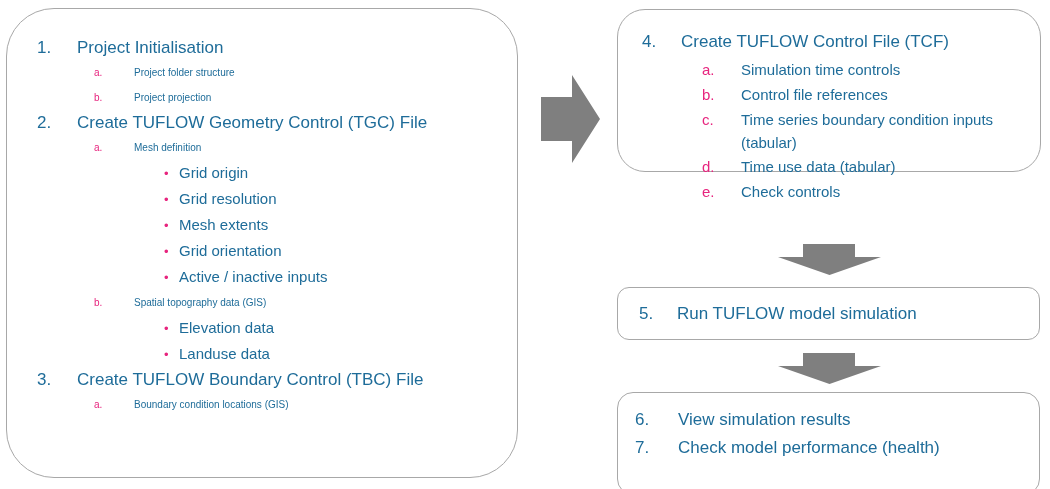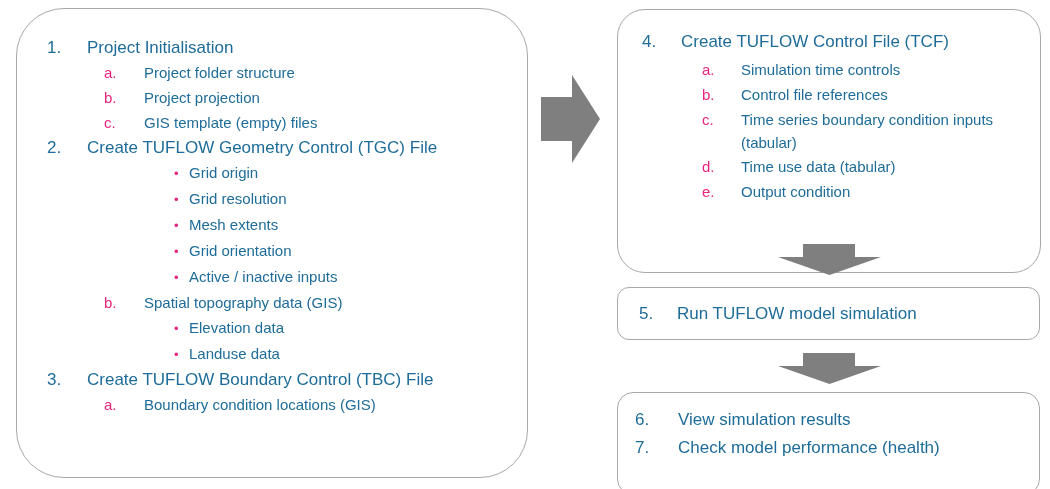--- a/index.html
+++ b/index.html
@@ -20,36 +20,36 @@
     overflow: hidden;
   }
   .panel {
     position: absolute;
     background: var(--background);
     border: 1px solid var(--box-border);
     color: var(--text-blue);
   }
   
   .panel-left {
-    left: 16px; top: 8px;
+    left: 6px; top: 8px;
     width: 512px; height: 470px;
     border-radius: 48px;
     padding: 26px 14px 0 30px;
   }
   .panel-left .row { line-height: 25px; white-space: nowrap; }
   .lvl1 { font-size: 17px; }
   .lvl1 .num { display: inline-block; width: 40px; }
-  .lvl2 { font-size: 15px; padding-left: 57px; }
+  .lvl2 { font-size: 10px; padding-left: 57px; }
   .lvl2 .mk { display: inline-block; width: 40px; color: var(--marker-pink); }
   .lvl3 { font-size: 15px; padding-left: 127px; }
   .lvl3 .dot { display: inline-block; width: 15px; color: var(--marker-pink); font-size: 13px; }
   
   .panel-tcf {
     left: 617px; top: 9px;
-    width: 424px; height: 264px;
+    width: 424px; height: 163px;
     border-radius: 28px;
     padding: 17px 10px 0 24px;
   }
   .panel-tcf .hrow { font-size: 17px; line-height: 30px; white-space: nowrap; }
   .panel-tcf .hrow .num { display: inline-block; width: 39px; }
   .panel-tcf .srow { font-size: 15px; padding-left: 60px; white-space: nowrap; }
   .panel-tcf .srow .mk { display: inline-block; width: 39px; color: var(--marker-pink); line-height: 25px; vertical-align: top; }
   .panel-tcf .lblblock { display: inline-block; vertical-align: top; }
   .panel-tcf .l1 { display: block; line-height: 25px; }
   .panel-tcf .l2 { display: block; line-height: 22px; }
@@ -87,25 +87,25 @@
   <div class="panel panel-left">
     <div class="row lvl1">
       <span class="num">1.</span><span>Project Initialisation</span>
     </div>
     <div class="row lvl2">
       <span class="mk">a.</span><span>Project folder structure</span>
     </div>
     <div class="row lvl2">
       <span class="mk">b.</span><span>Project projection</span>
     </div>
-    <div class="row lvl2">
-      <span class="mk">c.</span><span>GIS template (empty) files</span>
-    </div>
     <div class="row lvl1">
       <span class="num">2.</span><span>Create TUFLOW Geometry Control (TGC) File</span>
+    </div>
+    <div class="row lvl2">
+      <span class="mk">a.</span><span>Mesh definition</span>
     </div>
     <div class="row lvl3">
       <span class="dot">•</span><span>Grid origin</span>
     </div>
     <div class="row lvl3">
       <span class="dot">•</span><span>Grid resolution</span>
     </div>
     <div class="row lvl3">
       <span class="dot">•</span><span>Mesh extents</span>
     </div>
@@ -148,21 +148,21 @@
     <div class="srow">
       <span class="mk">b.</span><span class="lblblock"><span class="l1">Control file references</span></span>
     </div>
     <div class="srow">
       <span class="mk">c.</span><span class="lblblock"><span class="l1">Time series boundary condition inputs</span><span class="l2">(tabular)</span></span>
     </div>
     <div class="srow">
       <span class="mk">d.</span><span class="lblblock"><span class="l1">Time use data (tabular)</span><span class="l2"></span></span>
     </div>
     <div class="srow">
-      <span class="mk">e.</span><span class="lblblock"><span class="l1">Output condition</span><span class="l2"></span></span>
+      <span class="mk">e.</span><span class="lblblock"><span class="l1">Check controls</span><span class="l2"></span></span>
     </div>
   </div>
 
   <div class="arrow arrow-down-1">
     <svg width="103" height="31" viewBox="0 0 103 31" xmlns="http://www.w3.org/2000/svg">
       <polygon points="25,0 77,0 77,13 103,13 51.5,31 0,13 25,13"></polygon>
     </svg>
   </div>
 
   <div class="panel panel-run">

